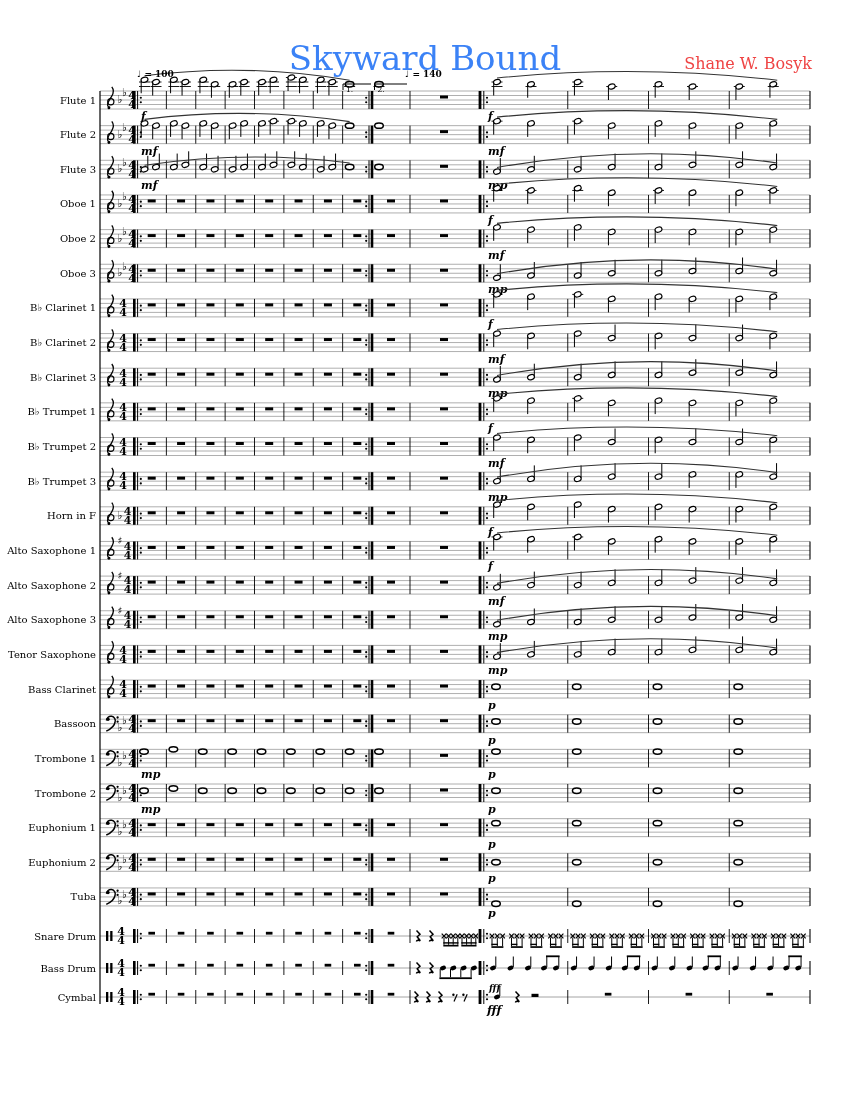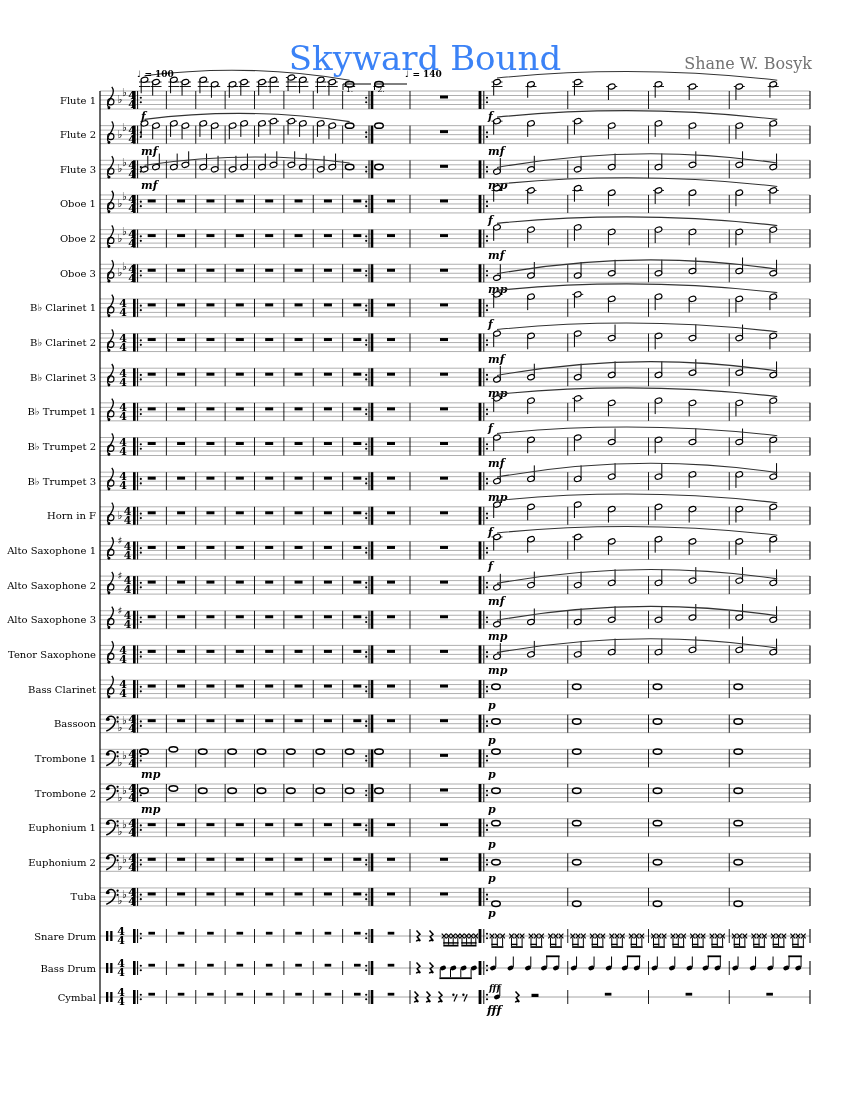--- a/index.html
+++ b/index.html
@@ -1,20 +1,20 @@
 <!DOCTYPE html>
 <html><head>
 <meta charset="utf-8">
 <style>
   html,body{margin:0;padding:0;background:#e8e8e8;}
   .page{position:relative;width:850px;height:1100px;background:#ffffff;margin:0 auto;
         font-family:"DejaVu Serif", serif;overflow:hidden;}
   .title{position:absolute;top:38px;left:0;width:100%;text-align:center;
          font-size:34px;color:#3b82f6;font-family:"DejaVu Serif", serif;}
-  .composer{position:absolute;top:54px;right:38px;font-size:16px;color:#737373;
+  .composer{position:absolute;top:54px;right:38px;font-size:16px;color:#ef4444;
             font-family:"DejaVu Serif", serif;}
   svg{position:absolute;left:0;top:0;}
   text{font-family:"DejaVu Serif", serif;}
 </style>
 </head>
 <body>
 
 <div class="page">
   <div class="title">Skyward Bound</div>
   <div class="composer">Shane W. Bosyk</div>

